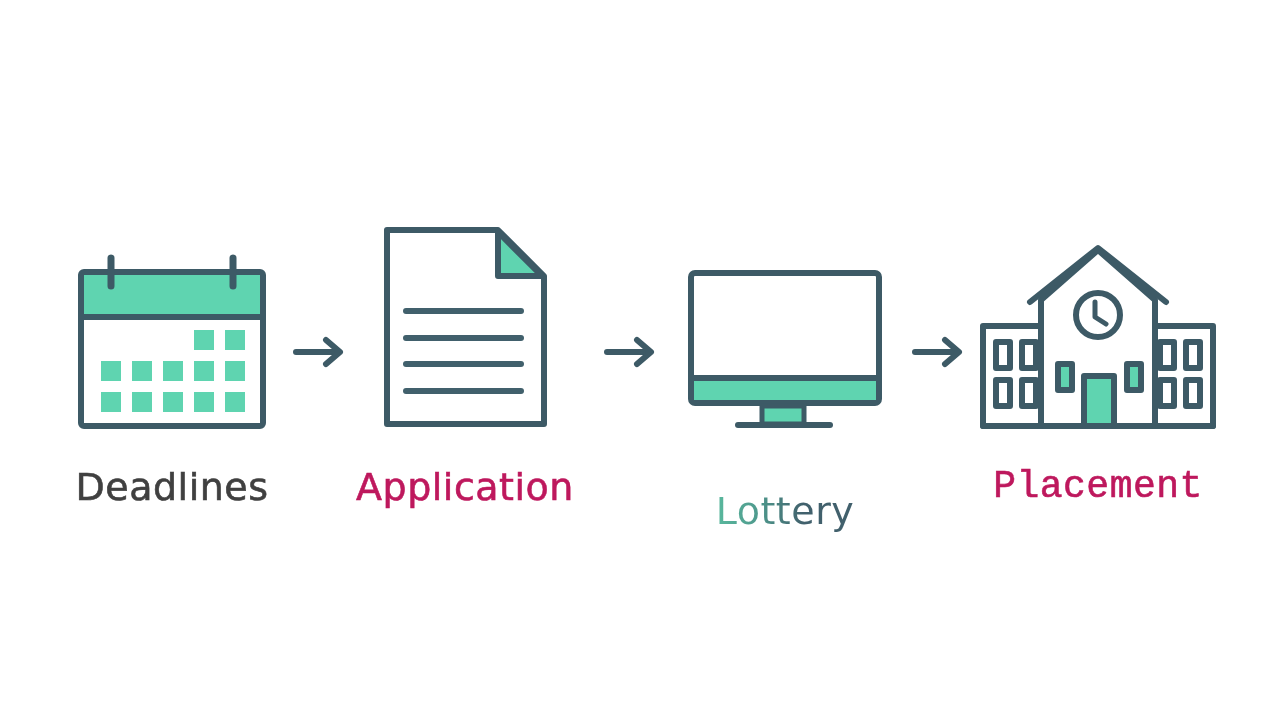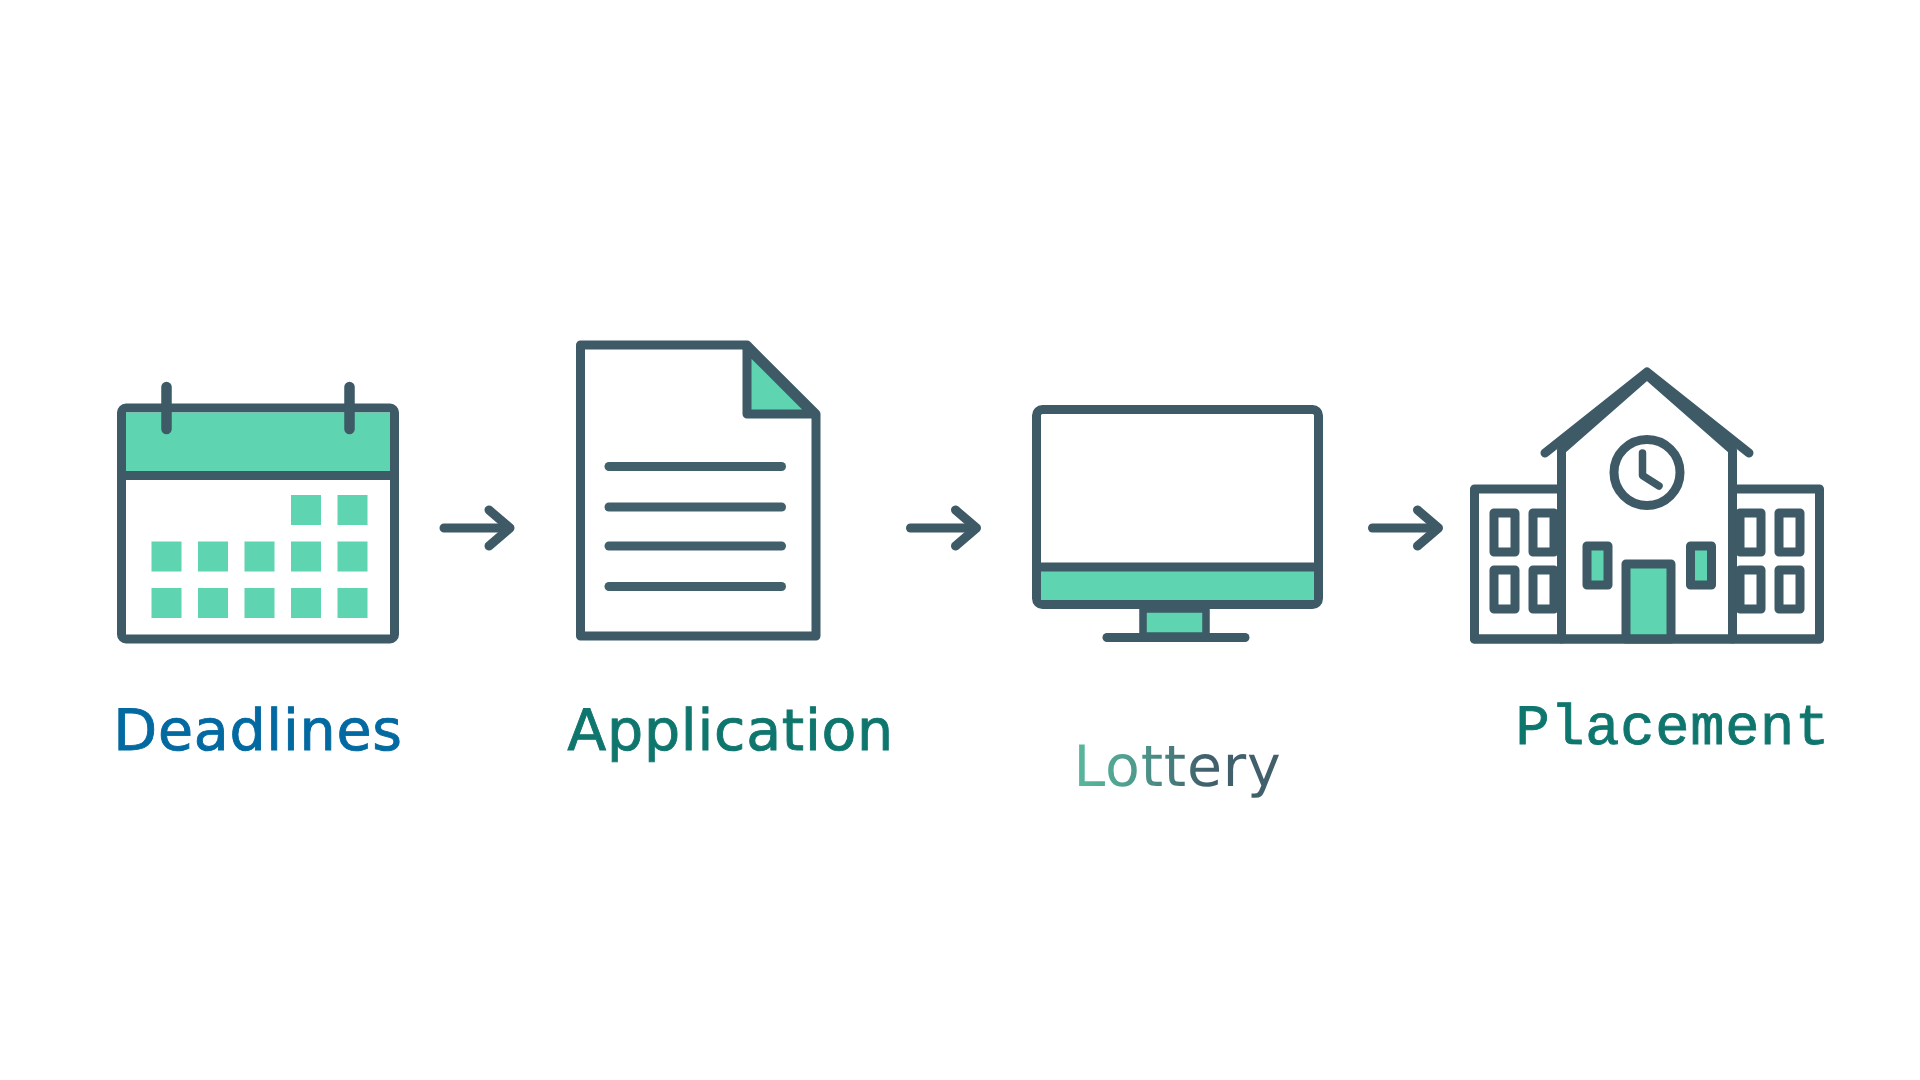--- a/index.html
+++ b/index.html
@@ -6,22 +6,22 @@
   body {
     width: 1280px; height: 720px; background: #ffffff; position: relative; overflow: hidden;
     font-family: "DejaVu Sans", "Liberation Sans", sans-serif;
   }
   .abs { position: absolute; }
   .label {
     position: absolute; top: 462px; height: 50px; font-size: 38px; font-weight: 400;
     letter-spacing: 0.5px; white-space: nowrap; text-align: center; line-height: 50px;
     -webkit-text-stroke: 0.6px currentColor;
   }
-  .teal { color: #0369a1; }
-  .slate { color: #0f766e; text-align: right; }
+  .teal { color: #404040; }
+  .slate { color: #be185d; }
   .grad {
     background: linear-gradient(90deg, #5fc9a6 0%, #4f9b8e 35%, #41606c 60%, #41606c 100%);
     -webkit-background-clip: text; background-clip: text; color: transparent; margin-top: 24px;
     -webkit-text-stroke: 0;
   }
 </style>
 </head>
 <body>
 
 <div class="abs" style="left:76px;top:252px;width:192px;height:180px;">

